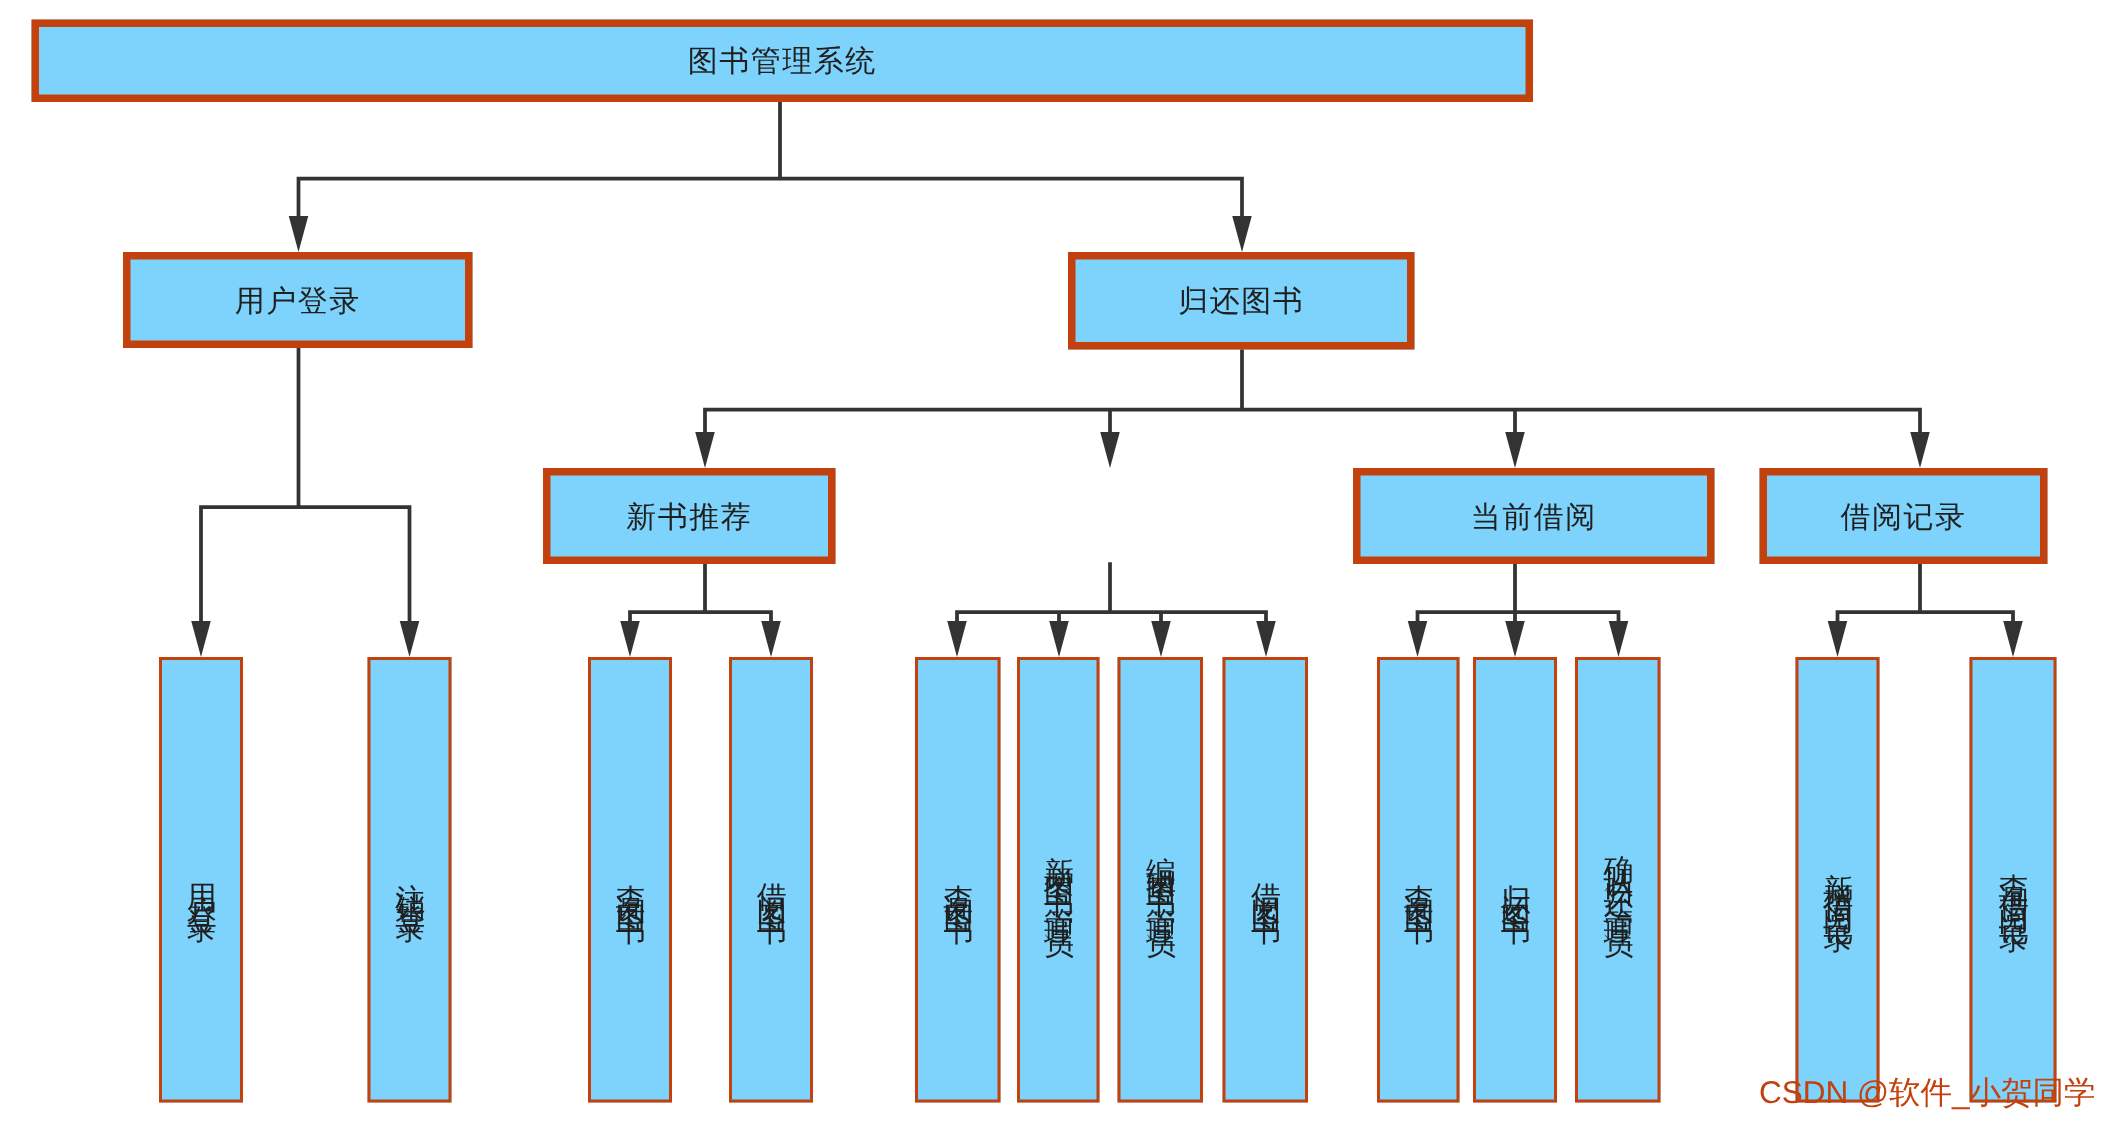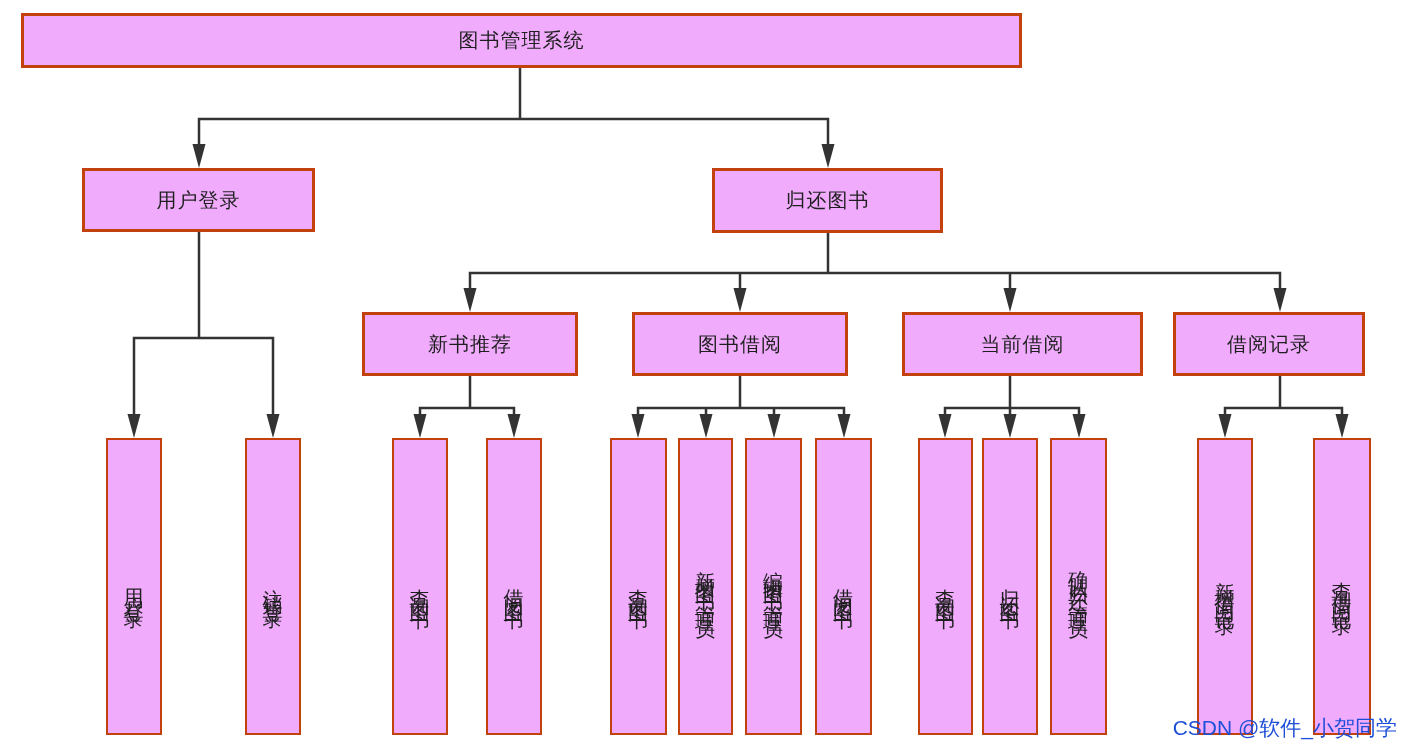--- a/index.html
+++ b/index.html
@@ -3,33 +3,33 @@
 <meta charset="utf-8">
 <style>
   html,body{margin:0;padding:0;background:#fff;}
   body{
     width:1405px;height:747px;position:relative;overflow:hidden;
     font-family:"Liberation Sans","DejaVu Sans",sans-serif;
   }
   .canvas{position:absolute;inset:0;}
   svg.connectors{position:absolute;left:0;top:0;z-index:1;}
   .box{
-    position:absolute;background:#f0abfc;border:3px solid #c2410c;
+    position:absolute;background:#7dd3fc;border:5px solid #c2410c;
     box-sizing:border-box;display:flex;align-items:center;justify-content:center;
     color:#1f1f1f;z-index:2;
   }
   .hlabel{font-size:20px;letter-spacing:1px;white-space:nowrap;}
   .leaf{top:438px;height:297px;border-width:2.5px;}
   .vtext{
     writing-mode:vertical-rl;text-orientation:mixed;
     font-size:20px;line-height:1;letter-spacing:7px;
   }
   .watermark{
     position:absolute;right:8px;bottom:5px;z-index:3;
-    font-size:21px;color:#1d4ed8;white-space:nowrap;
+    font-size:21px;color:#c2410c;white-space:nowrap;
   }
 </style>
 </head>
 <body>
 
 <div class="canvas">
 
   <svg class="connectors" width="1405" height="747" viewBox="0 0 1405 747">
     <g stroke="#333333" stroke-width="2.5" fill="none" stroke-linecap="square">
 
@@ -74,25 +74,22 @@
     <span class="hlabel">图书管理系统</span>
   </div>
 
   <div class="box" style="left:82px;top:168px;width:233px;height:64px">
     <span class="hlabel">用户登录</span>
   </div>
   <div class="box" style="left:712px;top:168px;width:231px;height:65px">
     <span class="hlabel">归还图书</span>
   </div>
 
-  <div class="box" style="left:362px;top:312px;width:216px;height:64px">
+  <div class="box" style="left:362px;top:312px;width:195px;height:64px">
     <span class="hlabel">新书推荐</span>
-  </div>
-  <div class="box" style="left:632px;top:312px;width:216px;height:64px">
-    <span class="hlabel">图书借阅</span>
   </div>
   <div class="box" style="left:902px;top:312px;width:241px;height:64px">
     <span class="hlabel">当前借阅</span>
   </div>
   <div class="box" style="left:1173px;top:312px;width:192px;height:64px">
     <span class="hlabel">借阅记录</span>
   </div>
 
   <div class="box leaf" style="left:106px;width:56px">
     <span class="vtext">用户登录</span>

